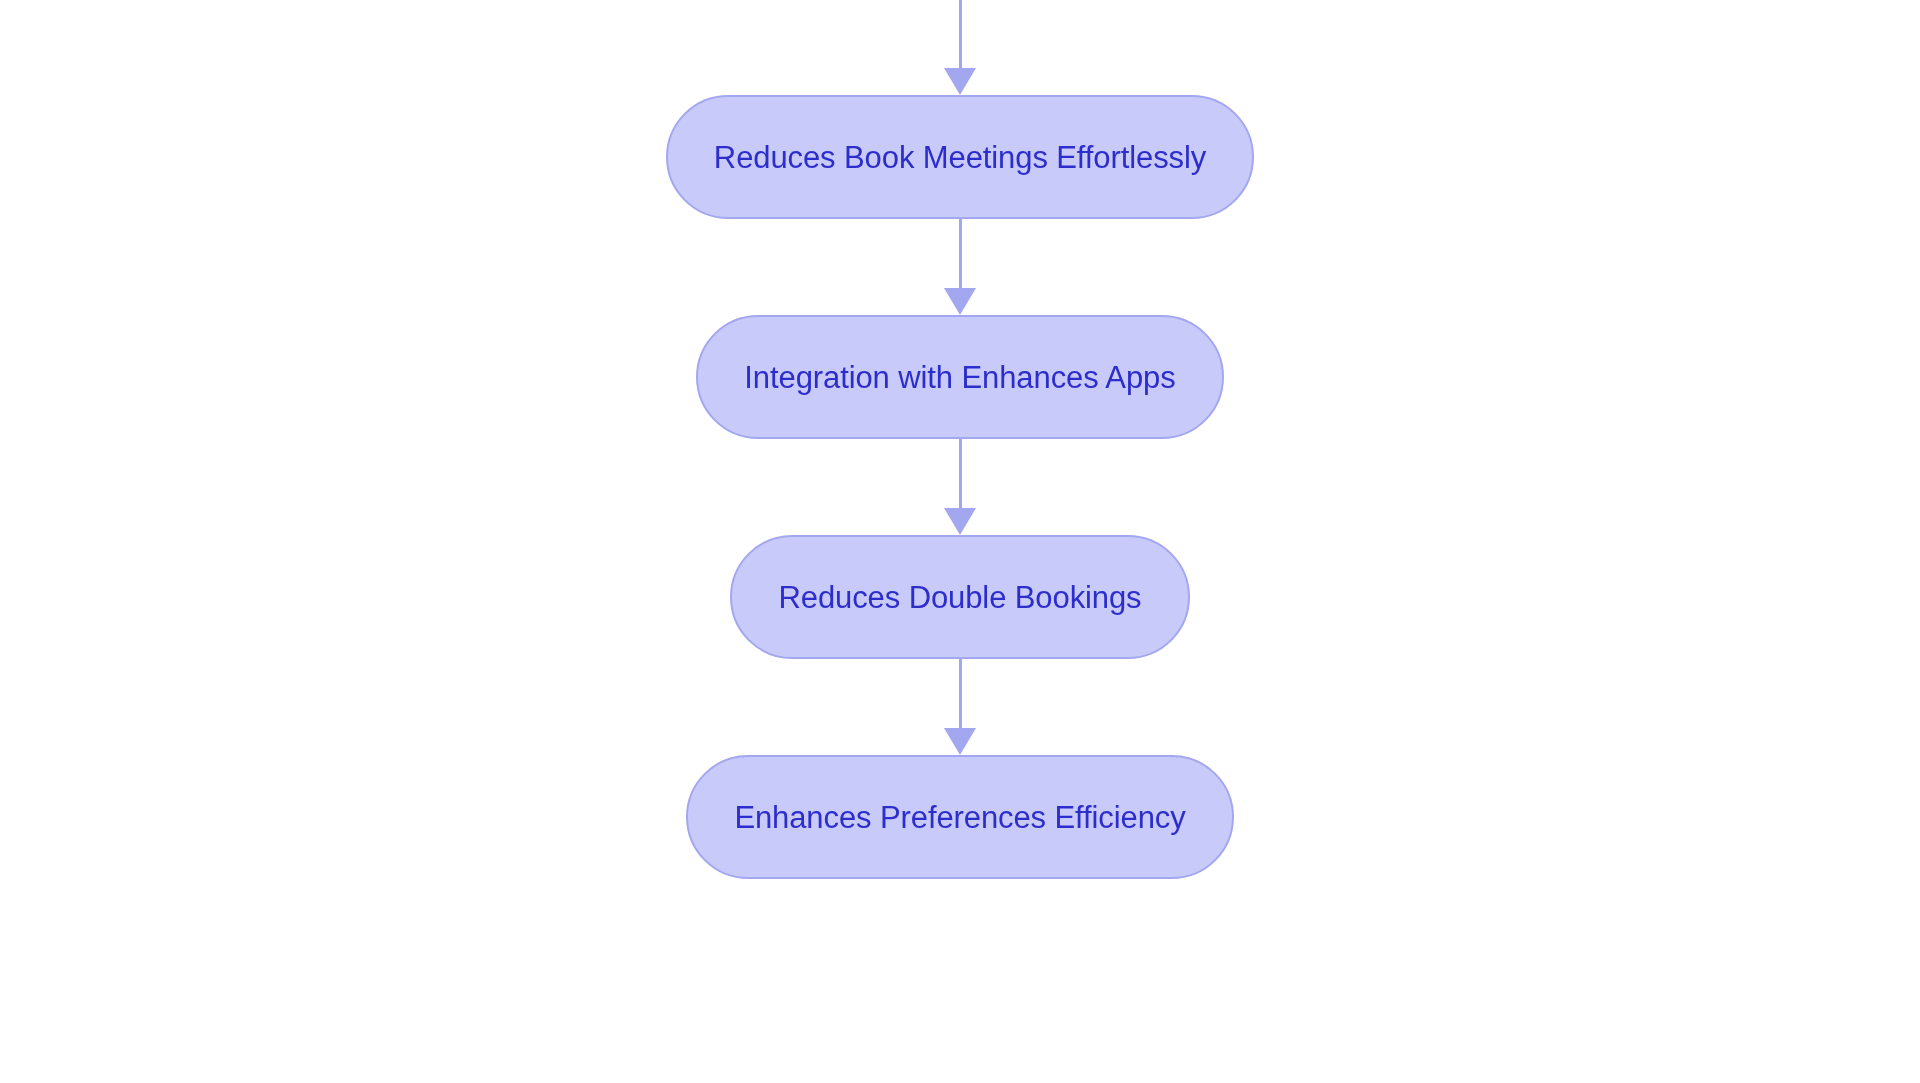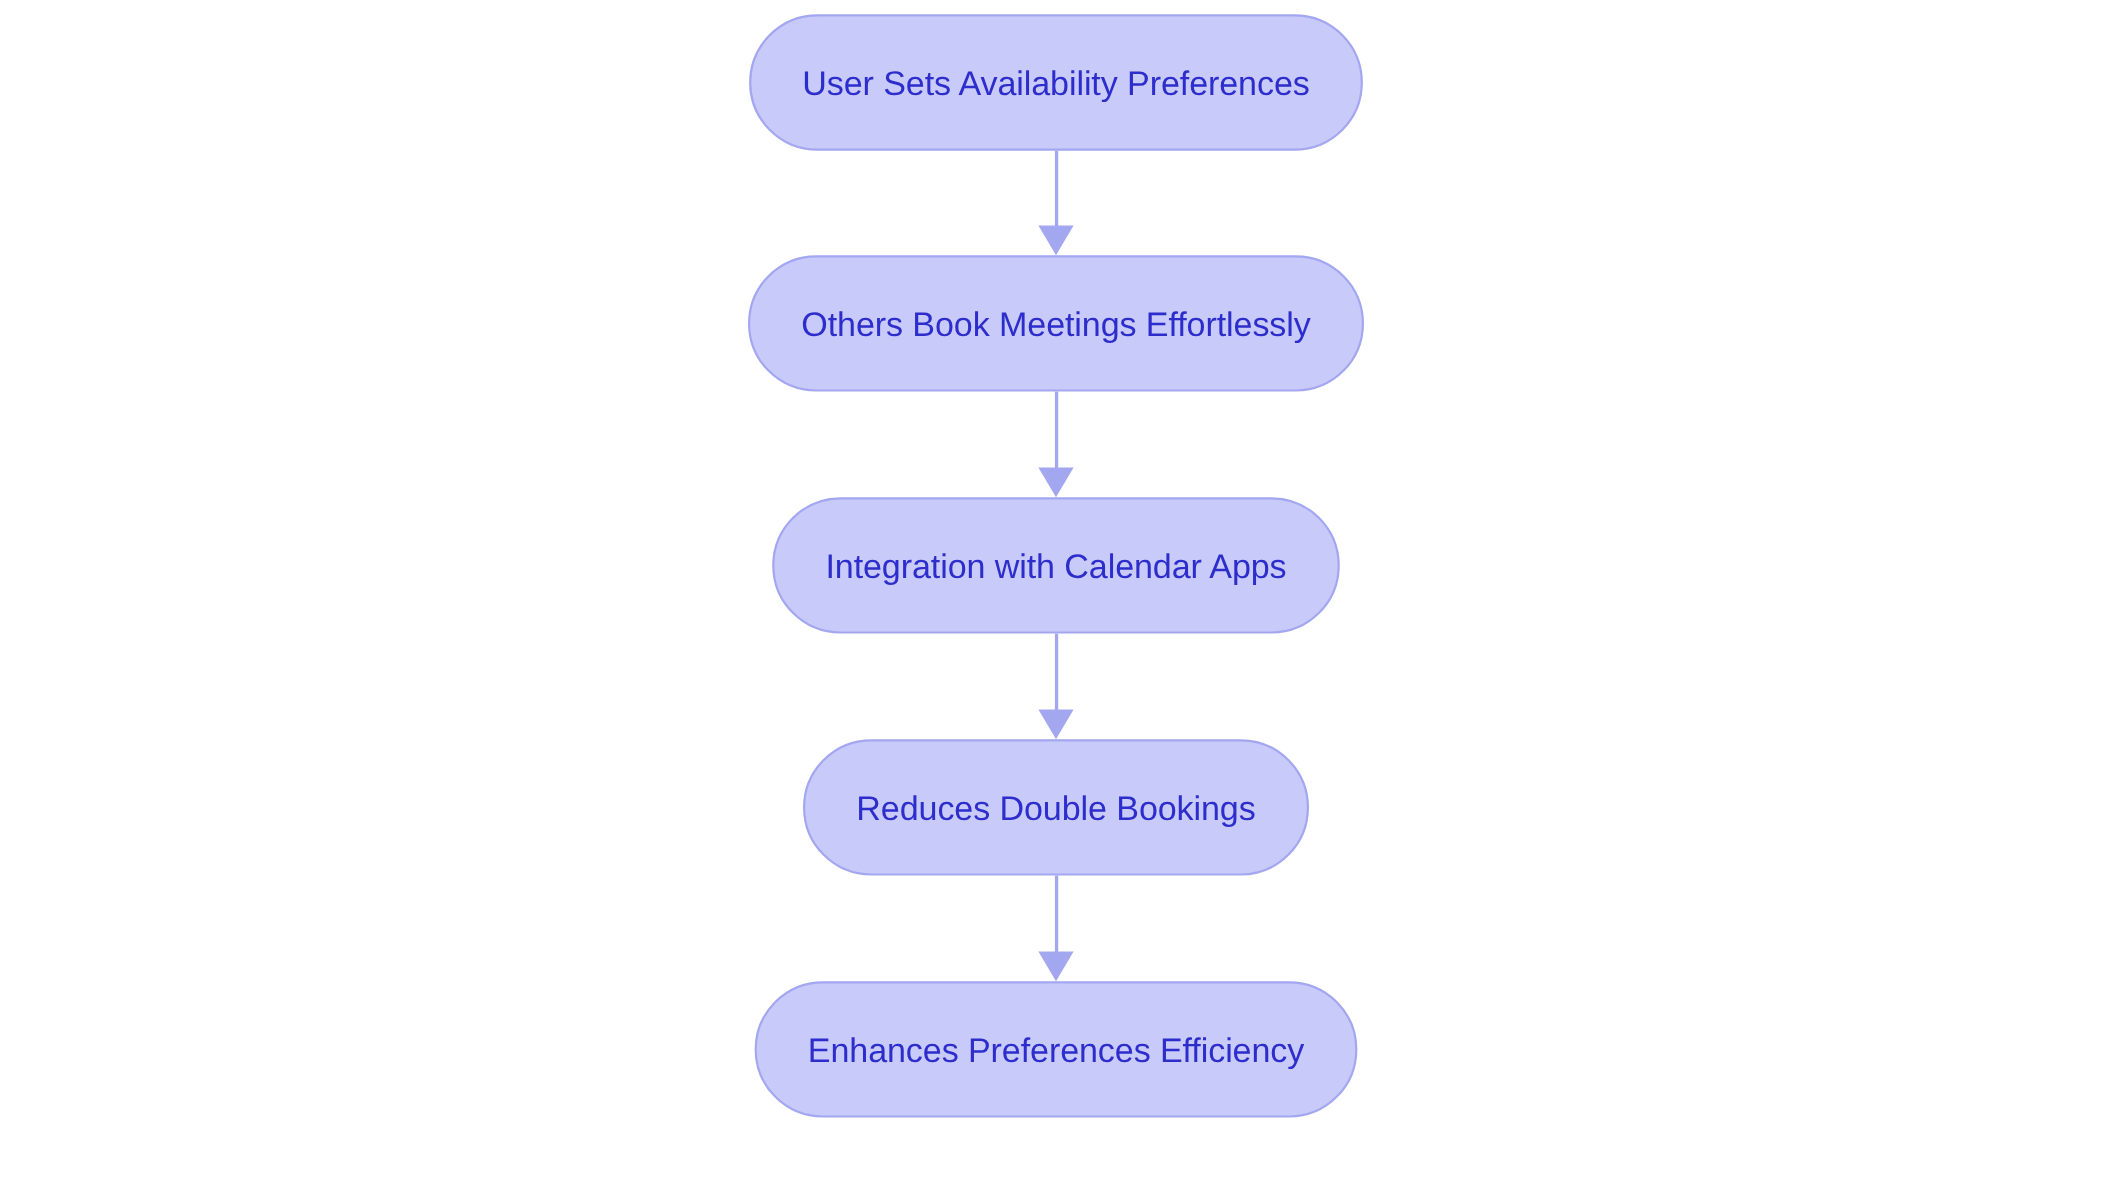--- a/index.html
+++ b/index.html
@@ -85,40 +85,37 @@
   .edge-2 { height: 96px; }
   .edge-3 { height: 96px; }
   .edge-4 { height: 96px; }
 </style>
 </head>
 <body>
 
 <div id="flowchart-canvas">
   <div class="flow-column">
 
-    <div class="flow-node node-1">
-      <span class="flow-node-label">User Sets Availability Preferences</span>
-    </div>
 
     <div class="flow-edge edge-1">
       <div class="flow-edge-line"></div>
       <div class="flow-edge-head"></div>
     </div>
 
     <div class="flow-node node-2">
-      <span class="flow-node-label">Others Book Meetings Effortlessly</span>
+      <span class="flow-node-label">Reduces Book Meetings Effortlessly</span>
     </div>
 
     <div class="flow-edge edge-2">
       <div class="flow-edge-line"></div>
       <div class="flow-edge-head"></div>
     </div>
 
     <div class="flow-node node-3">
-      <span class="flow-node-label">Integration with Calendar Apps</span>
+      <span class="flow-node-label">Integration with Enhances Apps</span>
     </div>
 
     <div class="flow-edge edge-3">
       <div class="flow-edge-line"></div>
       <div class="flow-edge-head"></div>
     </div>
 
     <div class="flow-node node-4">
       <span class="flow-node-label">Reduces Double Bookings</span>
     </div>

